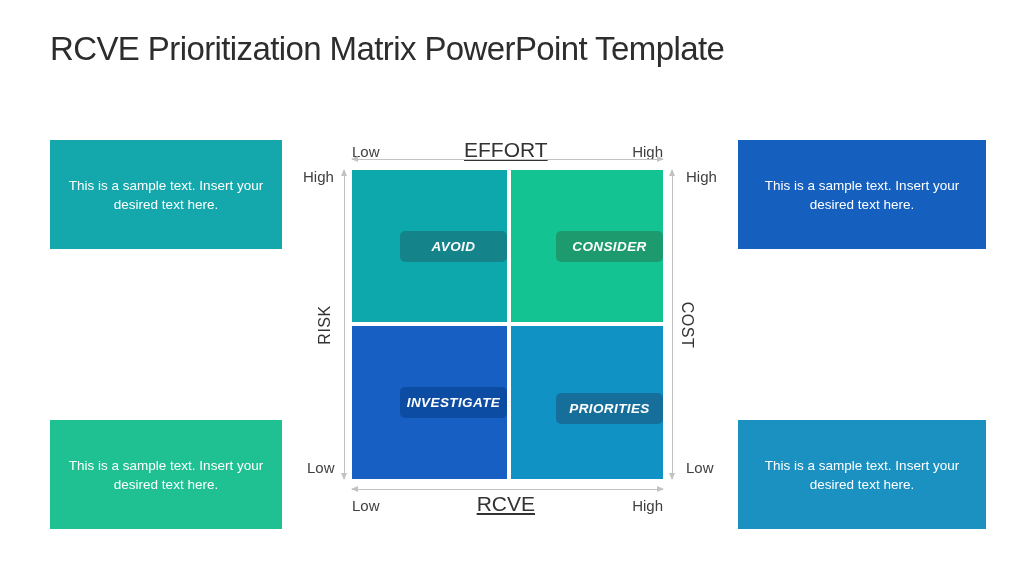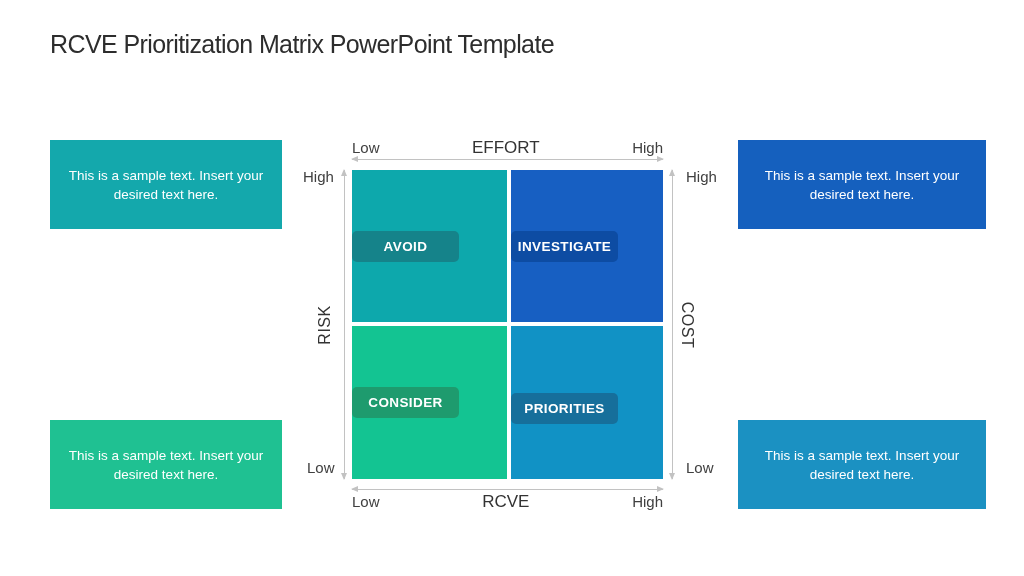--- a/index.html
+++ b/index.html
@@ -2,48 +2,48 @@
 <html><head>
 <meta charset="utf-8">
 <style>
   html,body{margin:0;padding:0;background:#fff;}
   .slide{
     position:relative;width:1024px;height:576px;background:#ffffff;overflow:hidden;
     font-family:"Liberation Sans","DejaVu Sans",sans-serif;
   }
   .title{
     position:absolute;left:50px;top:30px;width:900px;
-    font-size:25px;font-weight:400;letter-spacing:-0.6px;color:#2d2d2d;
+    font-size:33px;font-weight:400;letter-spacing:-0.6px;color:#2d2d2d;
   }
   
   .callout{
-    position:absolute;height:89px;display:flex;align-items:center;justify-content:center;
+    position:absolute;height:109px;display:flex;align-items:center;justify-content:center;
     color:#ffffff;font-size:13.5px;line-height:19px;text-align:center;
   }
   .callout .txt{width:200px;}
   .callout.tl{left:50px;top:140px;width:232px;}
   .callout.tr{left:738px;top:140px;width:248px;}
   .callout.bl{left:50px;top:420px;width:232px;}
   .callout.br{left:738px;top:420px;width:248px;}
   
   .matrix{
     position:absolute;left:352px;top:170px;width:311px;height:309px;
     display:grid;grid-template-columns:155px 152px;grid-template-rows:152px 153px;gap:4px;
   }
-  .quad{display:flex;align-items:center;justify-content:flex-start;}
+  .quad{display:flex;align-items:center;justify-content:flex-end;font-style:italic;}
   .pill{
     width:107px;height:31px;border-radius:5px;display:flex;align-items:center;justify-content:center;
     color:#ffffff;font-size:13.5px;font-weight:700;letter-spacing:0.4px;
   }
   
   .axis-row{
     position:absolute;left:352px;width:311px;display:flex;align-items:baseline;
     justify-content:space-between;color:#404040;font-size:15px;
   }
-  .axis-row .axis-name{font-size:17px;color:#333333;}
+  .axis-row .axis-name{font-size:21px;color:#333333;text-decoration:underline;}
   .axis-row.top{top:138px;}
   .axis-row.bottom{top:492px;}
   .side-lab{position:absolute;color:#404040;font-size:15px;}
   .rot{
     position:absolute;width:44px;height:20px;display:flex;align-items:center;justify-content:center;
     font-size:16px;color:#333333;letter-spacing:0.5px;
   }
   .rot.left{left:303px;top:315px;transform:rotate(-90deg);}
   .rot.right{left:665px;top:315px;transform:rotate(90deg);}
   
@@ -103,24 +103,24 @@
 
   <div class="side-lab" style="left:686px;top:168px;">High</div>
   <div class="side-lab" style="left:686px;top:459px;">Low</div>
   <div class="rot right">COST</div>
   <div class="v-arrow right"></div>
 
   <div class="matrix">
     <div class="quad" style="background: rgb(13, 168, 172);">
       <div class="pill" style="background: rgb(21, 131, 138);">AVOID</div>
     </div>
+    <div class="quad" style="background: rgb(19, 196, 146);">
+      <div class="pill" style="background: rgb(30, 155, 110);">CONSIDER</div>
+    </div>
     <div class="quad" style="background: rgb(23, 95, 194);">
       <div class="pill" style="background: rgb(13, 76, 163);">INVESTIGATE</div>
-    </div>
-    <div class="quad" style="background: rgb(19, 196, 146);">
-      <div class="pill" style="background: rgb(30, 155, 110);">CONSIDER</div>
     </div>
     <div class="quad" style="background: rgb(17, 146, 197);">
       <div class="pill" style="background: rgb(22, 111, 155); margin-top: 12px;">PRIORITIES</div>
     </div>
   </div>
 
 </div>
 
 </body></html>

